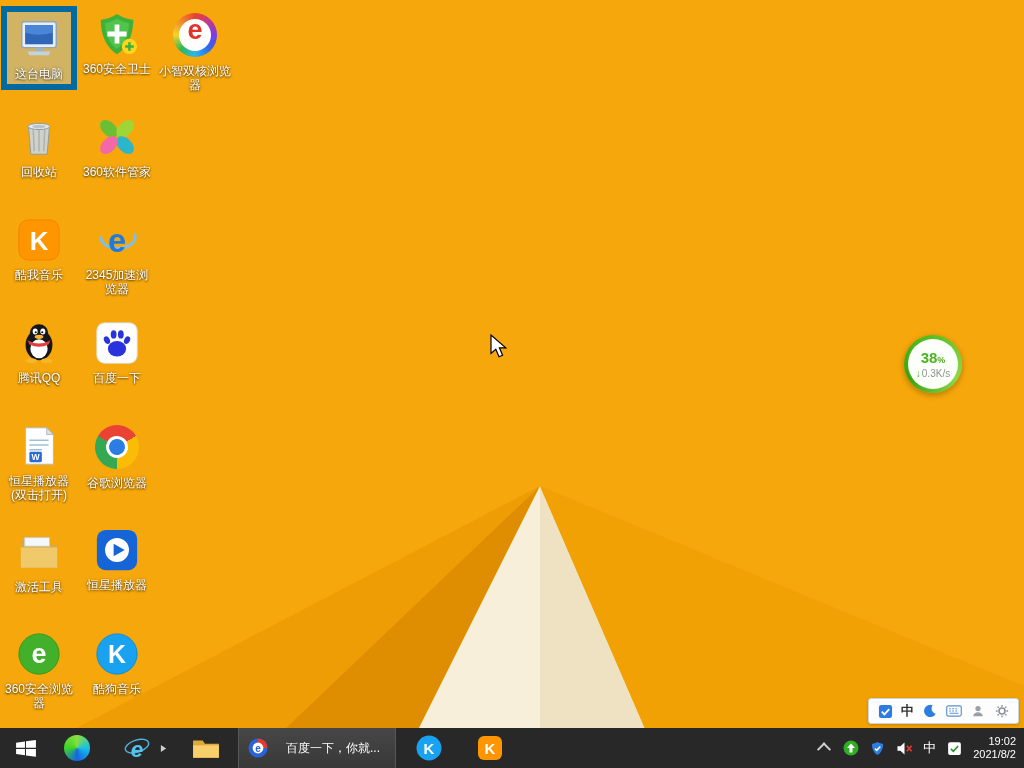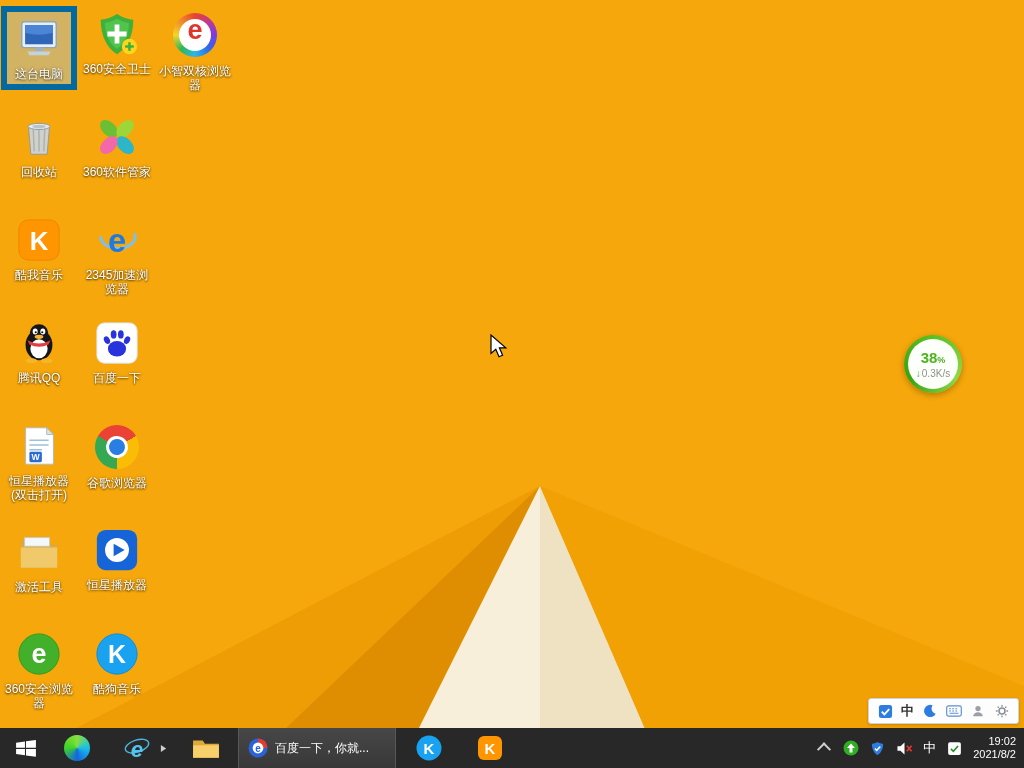--- a/index.html
+++ b/index.html
@@ -65,21 +65,21 @@
   .tb-ie-arrow{left:157px;width:12px;}
   .tb-exp{left:184px;width:44px;}
   .tb-kugou{left:406px;width:46px;}
   .tb-kuwo{left:467px;width:46px;}
   .circ360{width:26px;height:26px;border-radius:50%;
     background:conic-gradient(#8ae03c,#18c0e8,#1464e0,#3cd428,#8ae03c);}
   #task-btn{position:absolute;left:238px;top:0;width:158px;height:40px;box-sizing:border-box;
     display:flex;align-items:center;gap:7px;padding:0 9px;
     background:linear-gradient(#474747,#383838);border-left:1px solid #585858;border-right:1px solid #585858;}
   #task-btn .task-label{font-size:12px;color:#fff;white-space:nowrap;overflow:hidden;
-    text-overflow:ellipsis;max-width:120px;}
+    text-overflow:ellipsis;max-width:120px;margin-left:11px;}
 
   #tray{position:absolute;right:0;top:0;height:40px;display:flex;align-items:center;
     gap:10px;padding-right:8px;}
   .tray-ico{display:flex;align-items:center;justify-content:center;width:17px;height:17px;}
   .chevron-up{width:8px;height:8px;border-left:2px solid #cfcfcf;border-top:2px solid #cfcfcf;
     transform:rotate(45deg) translate(1px,1px);}
   .tray-lang{font-size:13px;color:#fff;}
   #tray-clock{color:#fff;font-size:11px;line-height:13px;text-align:right;}
 
   

